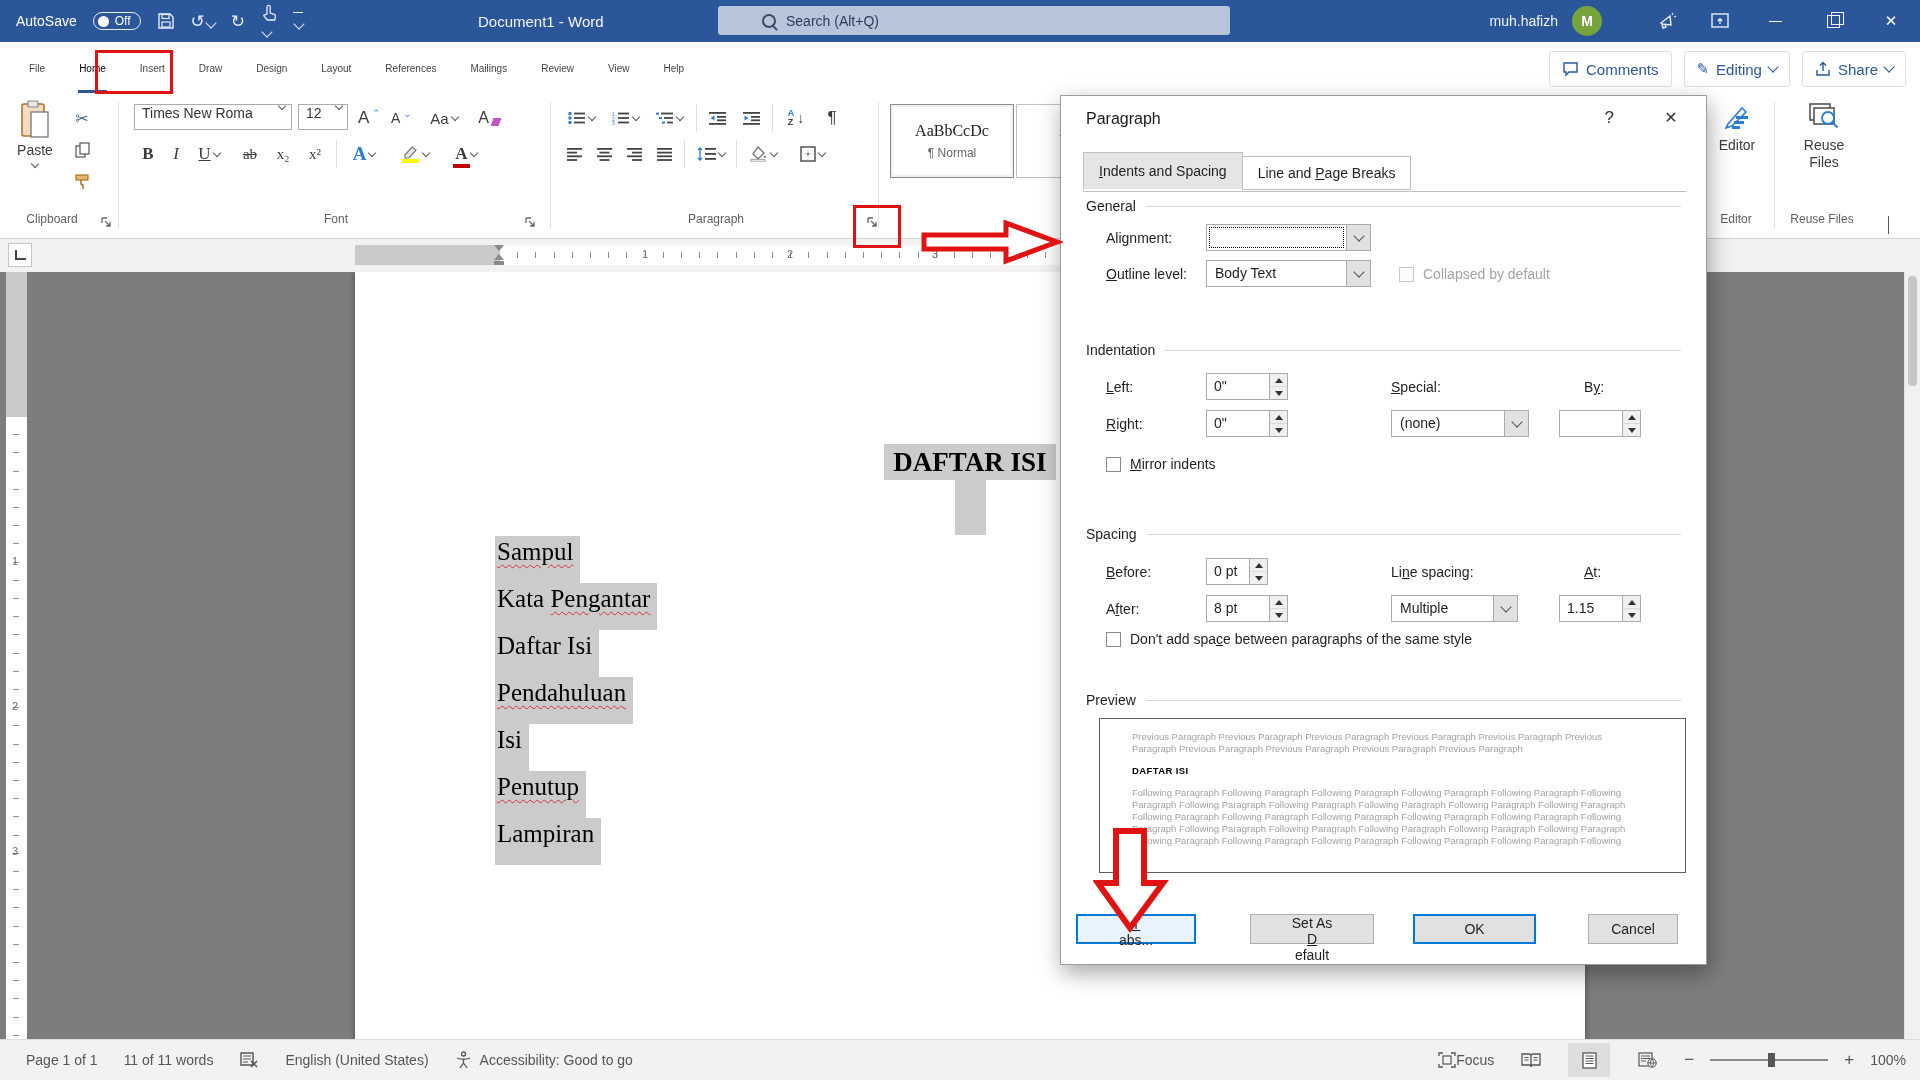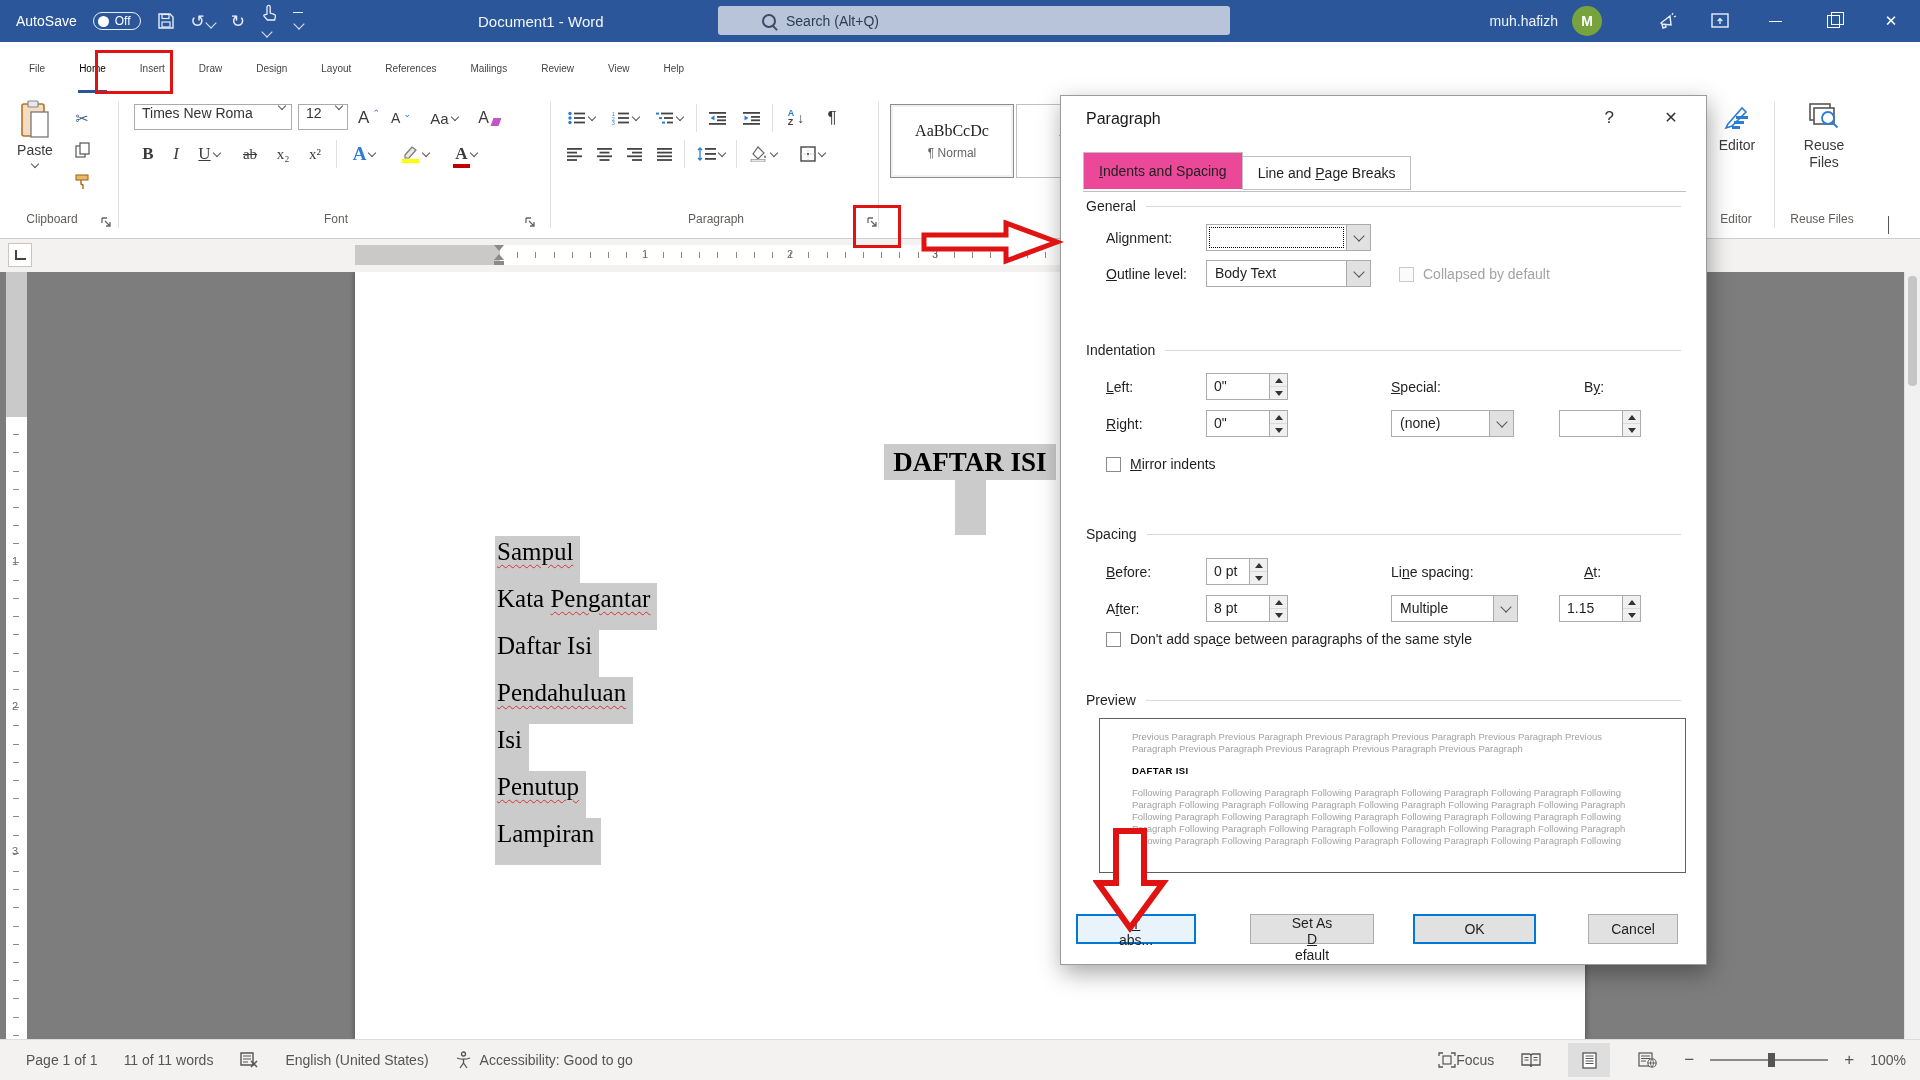--- a/index.html
+++ b/index.html
@@ -93,21 +93,21 @@
   .scrollbar{position:absolute;right:0;top:272px;bottom:40px;width:15px;background:#f1f1f1;border-left:1px solid #e3e3e3;z-index:2}
   .sb-thumb{position:absolute;top:4px;left:3px;width:9px;height:110px;background:#c6c6c6;border-radius:4px}
 
   
   .dialog{position:absolute;left:1060px;top:95px;width:645px;height:868px;background:#fff;border:1px solid #9b9b9b;
           box-shadow:2px 8px 22px rgba(0,0,0,.35);z-index:40;font-size:14px;color:#1f1f1f}
   .dlg-title{position:absolute;left:25px;top:14px;font-size:16px;color:#1a1a1a}
   .dlg-help{position:absolute;right:92px;top:12px;font-size:17px;color:#333}
   .dlg-close{position:absolute;right:18px;top:6px;width:34px;height:30px;display:grid;place-items:center;font-size:16px;color:#333}
   .dlg-tabs{position:absolute;left:22px;top:56px;display:flex;align-items:flex-end}
-  .dtab{border:1px solid #bfbfbf;padding:8px 15px;font-size:14px;background:#ec4899;position:relative}
+  .dtab{border:1px solid #bfbfbf;padding:8px 15px;font-size:14px;background:#e5e5e5;position:relative}
   .dtab.active{border-bottom:1px solid #fff;z-index:2;padding:10px 15px}
   .dtab.inactive{border-left:none;background:#fff;color:#1f1f1f}
   .dlg-tabline{position:absolute;left:22px;right:20px;top:95px;border-top:1px solid #bfbfbf}
   .grp{position:absolute;left:25px;right:25px;display:flex;align-items:center;gap:10px;font-size:14px;color:#1f1f1f}
   .grp .rule{flex:1;border-top:1px solid #d9d9d9}
   .dlabel{position:absolute;font-size:14px;color:#1f1f1f}
   .spin{position:absolute;display:flex;height:27px;border:1px solid #ababab;background:#fff;box-sizing:border-box}
   .spin .sval{flex:1;padding:4px 7px;font-size:14px}
   .spin .sbtns{width:17px;border-left:1px solid #ababab;display:flex;flex-direction:column}
   .spin .sb{flex:1;background:#f0f0f0;display:grid;place-items:center}
@@ -210,20 +210,41 @@
     <span class="tab">Insert</span>
     <span class="tab">Draw</span>
     <span class="tab">Design</span>
     <span class="tab">Layout</span>
     <span class="tab">References</span>
     <span class="tab">Mailings</span>
     <span class="tab">Review</span>
     <span class="tab">View</span>
     <span class="tab">Help</span>
   </div>
+  <div class="tr-actions">
+    <span class="tr-btn">
+      <svg width="17" height="16" viewBox="0 0 17 16">
+          <path d="M2 2h13v9H7l-3 3v-3H2z" fill="none" stroke="#2b579a" stroke-width="1.4"></path>
+        </svg>
+      <span>Comments</span>
+    </span>
+    <span class="tr-btn">
+      <span style="color:#2b579a">✎</span>
+      <span>Editing</span>
+      <span class="chev-b"></span>
+    </span>
+    <span class="tr-btn">
+      <svg width="16" height="16" viewBox="0 0 16 16">
+          <path d="M2 9v5h12V9" fill="none" stroke="#2b579a" stroke-width="1.4"></path>
+          <path d="M8 10V2M5 4.5L8 1.5l3 3" fill="none" stroke="#2b579a" stroke-width="1.4"></path>
+        </svg>
+      <span>Share</span>
+      <span class="chev-b"></span>
+    </span>
+  </div>
 </div>
 
 <div class="ribbon">
 
   <div class="abs" style="left:10px;top:4px;width:50px;text-align:center">
     <svg width="34" height="40" viewBox="0 0 34 40" style="margin:0 auto">
       <rect x="4" y="4" width="22" height="32" rx="2" fill="#f3dcc0" stroke="#b5722a" stroke-width="1.6"></rect>
       <rect x="10" y="1" width="10" height="6" rx="1" fill="#e8e8e8" stroke="#888" stroke-width="1.2"></rect>
       <rect x="13" y="12" width="17" height="25" fill="#fff" stroke="#777" stroke-width="1.3"></rect>
     </svg>
@@ -636,21 +657,21 @@
     <span class="sbtns">
         <span class="sb">
           <span class="t-up"></span>
         </span>
         <span class="sb">
           <span class="t-dn"></span>
         </span>
       </span>
   </div>
   <div class="dlabel" style="left:330px;top:283px"><u>S</u>pecial:</div>
-  <div class="dcombo" style="left:330px;top:314px;width:123px">
+  <div class="dcombo" style="left:330px;top:314px;width:138px">
     <span class="cval">(none)</span>
     <span class="carr">
         <span class="chev-g"></span>
       </span>
   </div>
   <div class="dlabel" style="left:523px;top:283px">B<u>y</u>:</div>
   <div class="spin" style="left:498px;top:314px;width:82px">
     <span class="sval"></span>
     <span class="sbtns">
         <span class="sb">

